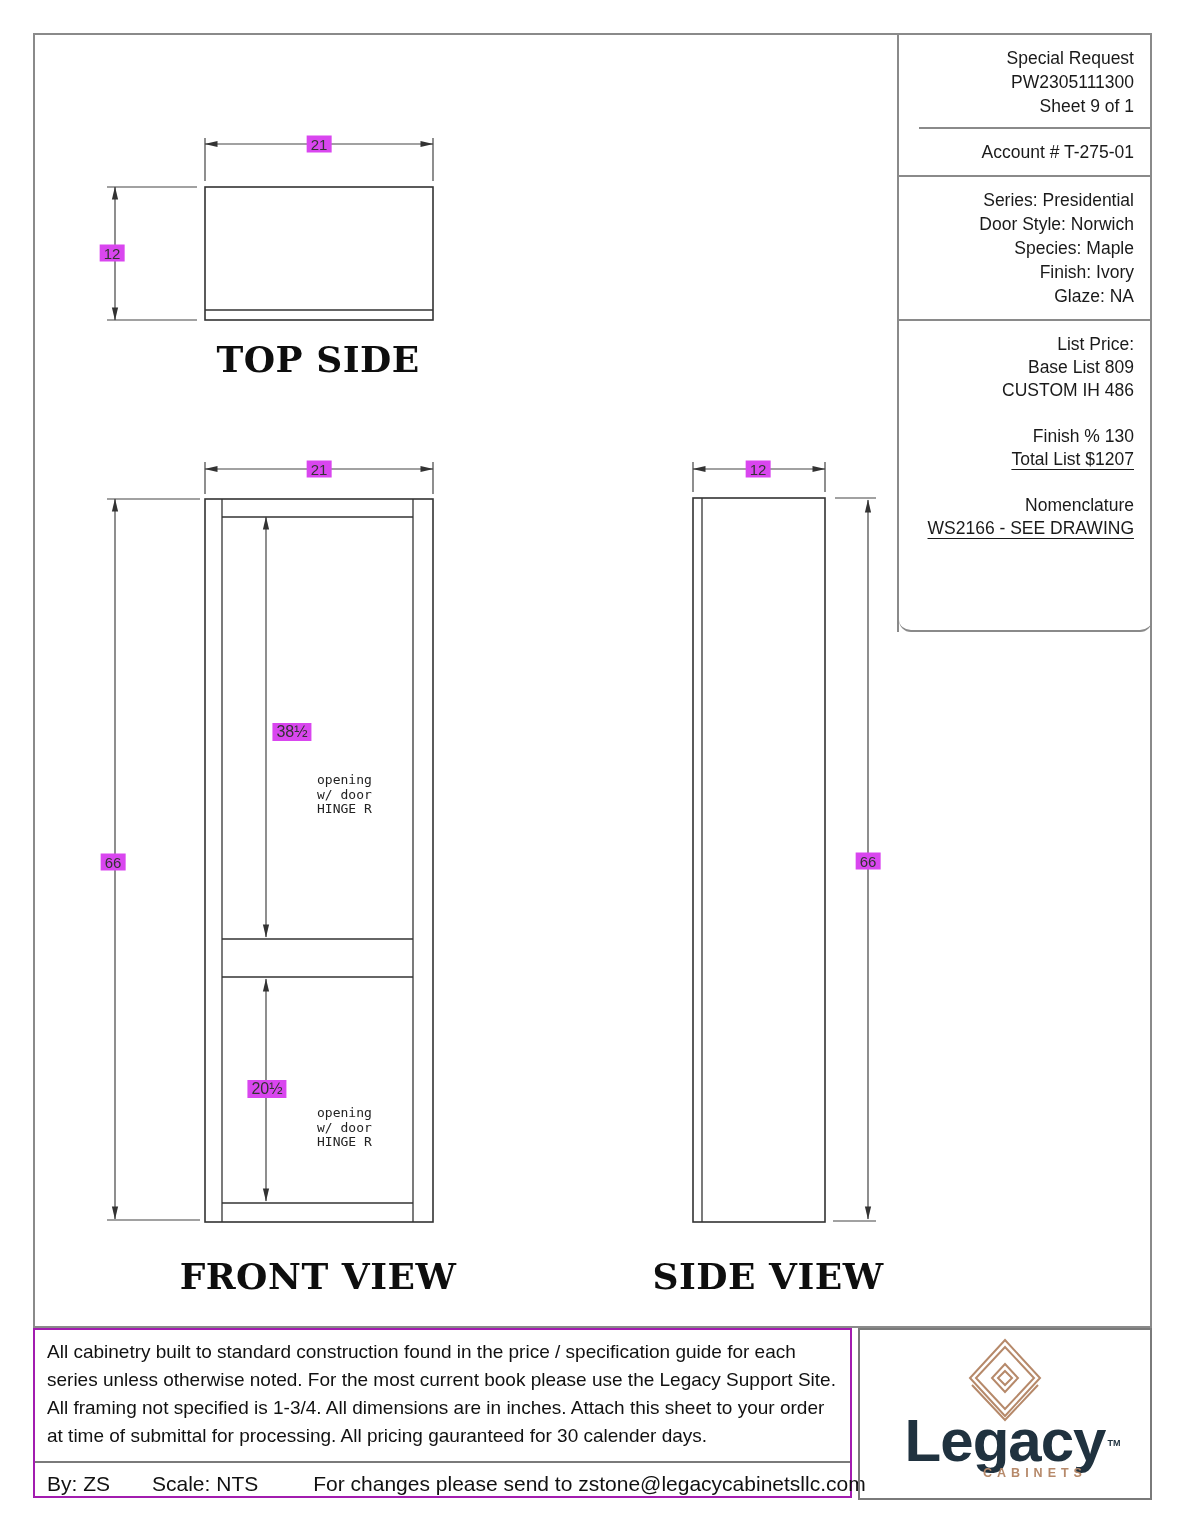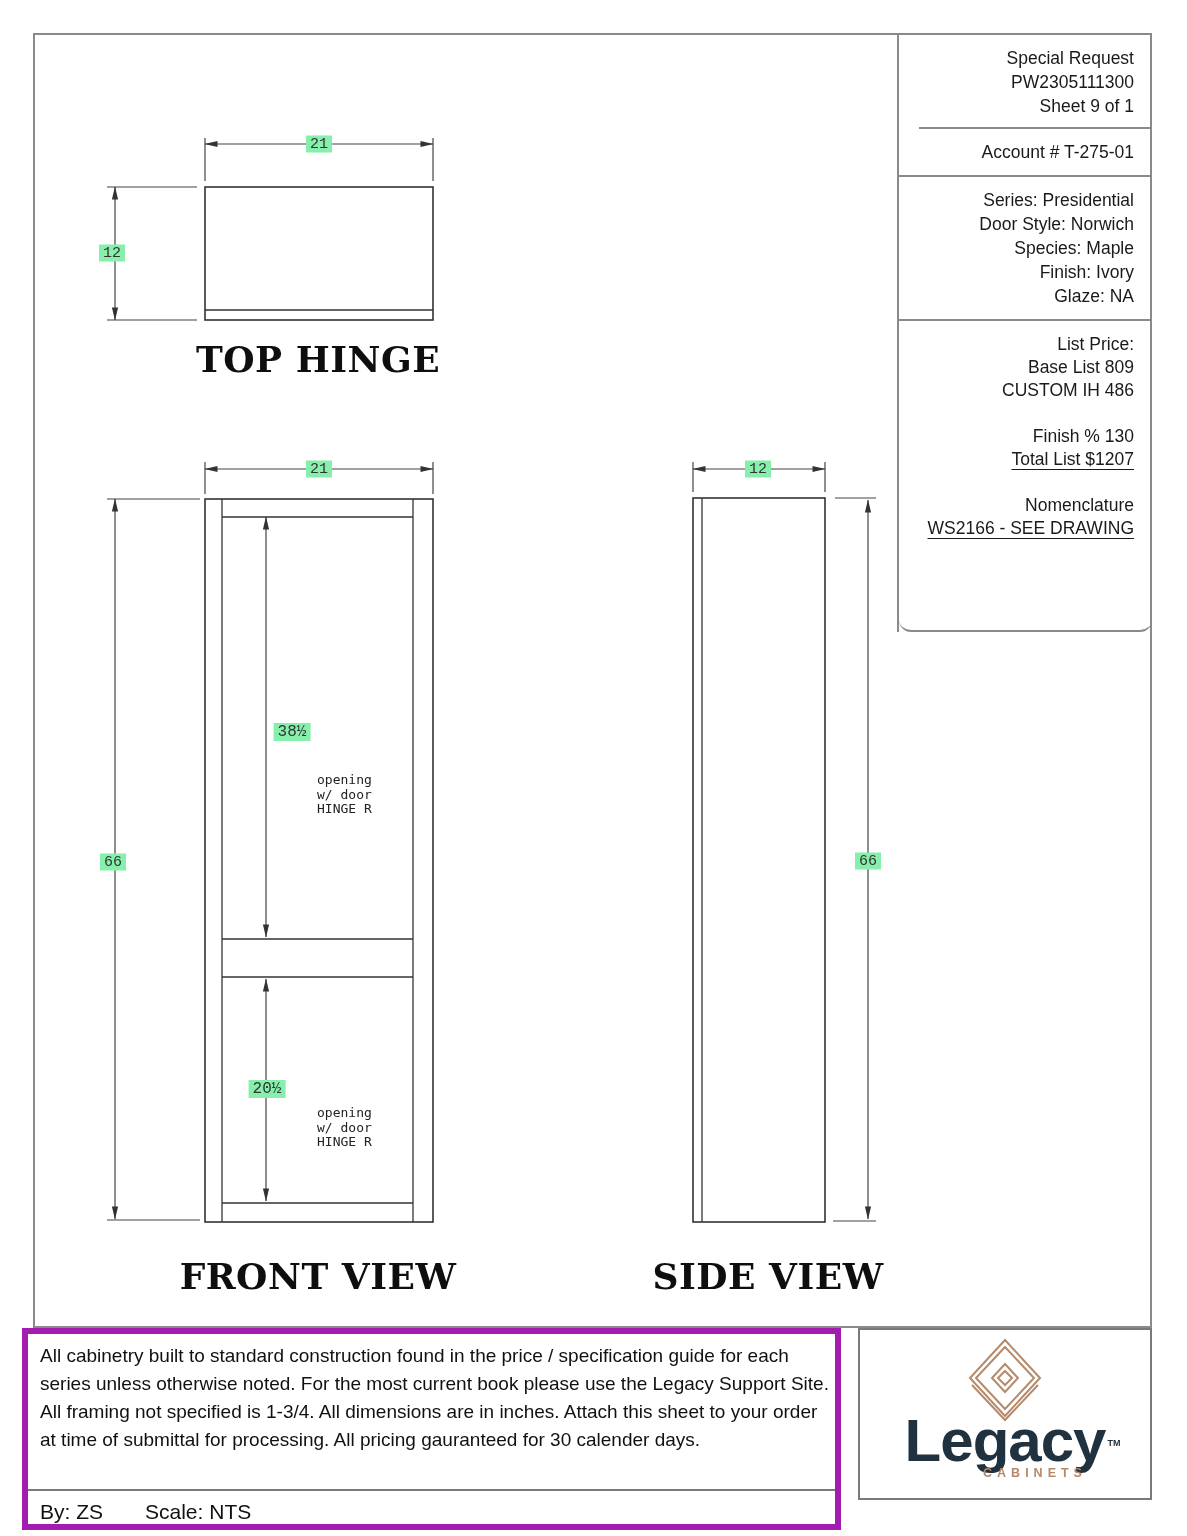--- a/index.html
+++ b/index.html
@@ -11,28 +11,28 @@
   .tblock{left:897px;top:33px;width:255px;height:599px;border-left:2px solid #8a8a8a;box-sizing:border-box;}
   .tcell{box-sizing:border-box;border-bottom:2px solid #8a8a8a;text-align:right;
          padding-right:18px;font-size:17.5px;color:#1a1a1a;line-height:24px;}
   .tc1{height:96px;padding-top:13px;margin-left:20px;}
   .tc2{height:48px;line-height:46px;}
   .tc3{height:144px;padding-top:11px;line-height:24px;}
   .tc4{height:311px;padding-top:12px;line-height:23px;border-radius:12px;}
   .gap-above{margin-top:23px;}
   .uline{text-decoration:underline;text-underline-offset:4px;}
   
-  .dim{font-family:Liberation Mono, monospace;font-size:15px;color:#333;background:#86efac;
+  .dim{font-family:Liberation Sans, sans-serif;font-size:15px;color:#333;background:#d946ef;
        padding:0 4px;transform:translate(-50%,-50%);white-space:nowrap;}
   .dim-frac{font-size:16px;}
   .note{font-family:"DejaVu Sans Mono",monospace;font-size:13px;line-height:14.5px;color:#222;white-space:nowrap;}
   .vtitle{font-family:"DejaVu Serif",serif;font-weight:bold;font-size:36px;color:#0e0e0e;
           letter-spacing:0.5px;text-align:center;transform:translateX(-50%);white-space:nowrap;}
   
-  .foot-box{left:22px;top:1328px;width:819px;height:202px;border:6px solid #a21caf;box-sizing:border-box;}
+  .foot-box{left:33px;top:1328px;width:819px;height:170px;border:2px solid #a21caf;box-sizing:border-box;}
   .foot-text{position:absolute;left:12px;top:8px;width:795px;font-size:19px;line-height:28px;color:#111;}
   .foot-bar{position:absolute;left:0;bottom:0;width:100%;height:35px;border-top:2px solid #7a7a7a;
             box-sizing:border-box;display:flex;align-items:flex-end;font-size:21px;color:#111;}
   .foot-bar span{white-space:nowrap;}
   .by{margin-left:12px;} .scale{margin-left:42px;} .changes{margin-left:55px;}
   
   .logo-box{left:858px;top:1328px;width:294px;height:172px;border:2px solid #7a7a7a;box-sizing:border-box;
             display:flex;flex-direction:column;align-items:center;}
   .logo-word{font-size:60px;font-weight:bold;letter-spacing:-1px;line-height:48px;margin-top:-5px;position:relative;}
   .logo-tm{font-size:9px;font-weight:bold;position:absolute;top:2px;margin-left:2px;letter-spacing:0;}
@@ -110,21 +110,21 @@
   <div>opening</div>
   <div>w/ door</div>
   <div>HINGE R</div>
 </div>
 <div class="abs note" style="left:317px;top:1106px;">
   <div>opening</div>
   <div>w/ door</div>
   <div>HINGE R</div>
 </div>
 
-<div class="abs vtitle" style="left:318px;top:338px;">TOP HINGE</div>
+<div class="abs vtitle" style="left:318px;top:338px;">TOP SIDE</div>
 <div class="abs vtitle" style="left:318px;top:1255px;">FRONT VIEW</div>
 <div class="abs vtitle" style="left:768px;top:1255px;">SIDE VIEW</div>
 
 <div class="abs tblock">
   <div class="tcell tc1">
     <div>Special Request</div>
     <div>PW2305111300</div>
     <div>Sheet 9 of 1</div>
   </div>
   <div class="tcell tc2">
@@ -146,20 +146,21 @@
     <div class="gap-above">Nomenclature</div>
     <div class="uline">WS2166 - SEE DRAWING</div>
   </div>
 </div>
 
 <div class="abs foot-box">
   <div class="foot-text">All cabinetry built to standard construction found in the price / specification guide for each series unless otherwise noted. For the most current book please use the Legacy Support Site. All framing not specified is 1-3/4. All dimensions are in inches. Attach this sheet to your order at time of submittal for processing. All pricing gauranteed for 30 calender days.</div>
   <div class="foot-bar">
     <span class="by">By: ZS</span>
     <span class="scale">Scale: NTS</span>
+    <span class="changes">For changes please send to zstone@legacycabinetsllc.com</span>
   </div>
 </div>
 
 <div class="abs logo-box">
   <svg width="76" height="84" viewBox="0 0 76 84" style="margin-top:8px;" fill="none" stroke="#b6896a" stroke-width="2">
     <polygon points="38,2 73,40 38,78 3,40"></polygon>
     <polygon points="38,9 67,40 38,71 9,40"></polygon>
     <polygon points="38,26 51,40 38,54 25,40"></polygon>
     <polygon points="38,33 45,40 38,47 31,40"></polygon>
     <polyline points="5,47 38,82 71,47"></polyline>

